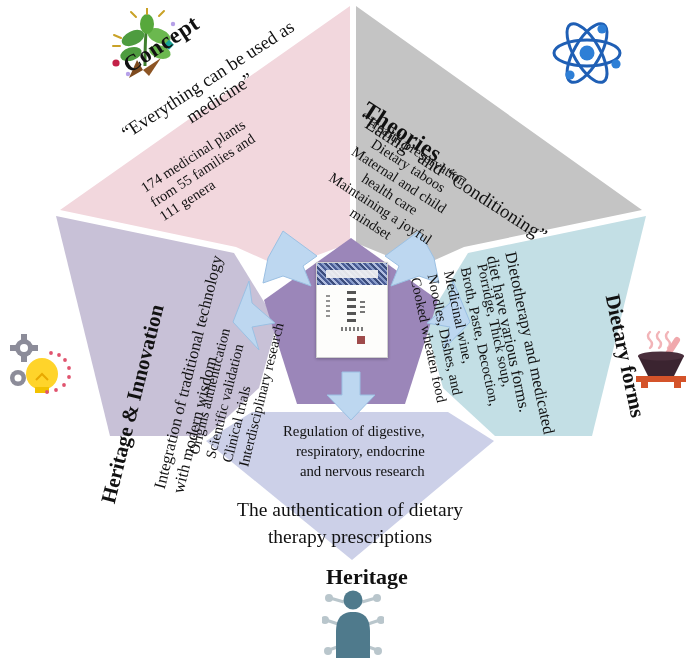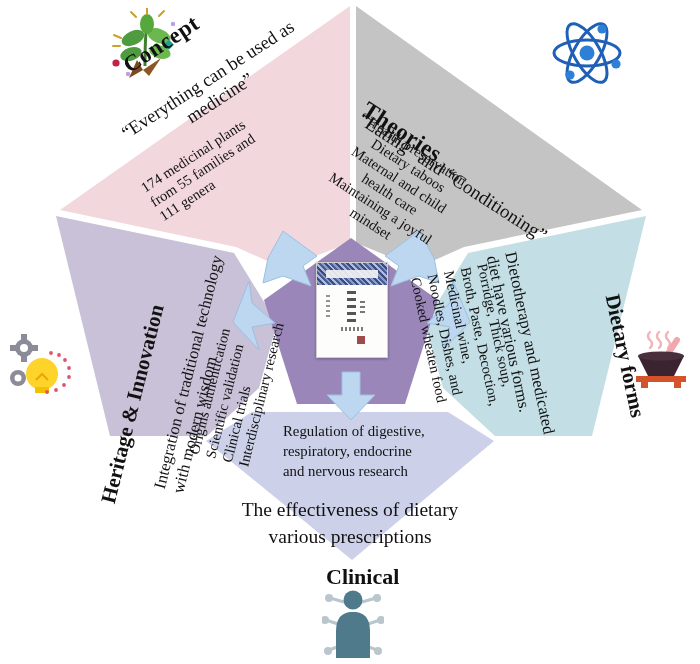--- a/index.html
+++ b/index.html
@@ -22,21 +22,21 @@
   #theories-quote{left:366px;top:108px;transform:rotate(33deg);font-size:19px;}
   #theories-list{left:372px;top:112px;transform:rotate(33deg);font-size:14.5px;text-align:center;}
 
   
   #dietary-title{left:624px;top:292px;transform:rotate(78deg);font-size:21px;font-weight:bold;}
   #dietary-head{left:520px;top:250px;transform:rotate(78deg);font-size:16.5px;}
   #dietary-list{left:490px;top:262px;transform:rotate(78deg);font-size:14.5px;}
 
   
   #efficacy-title{left:326px;top:564px;font-size:22px;font-weight:bold;}
-  #efficacy-list{left:283px;top:422px;font-size:14.8px;line-height:1.35;}
+  #efficacy-list{left:283px;top:422px;font-size:14.8px;line-height:1.35;text-align:right;}
   #efficacy-head{left:232px;top:497px;font-size:19.5px;line-height:1.38;text-align:center;width:236px;white-space:normal;}
 
   
   #heritage-title{left:96px;top:500px;transform:rotate(-76deg);font-size:21px;font-weight:bold;}
   #heritage-head{left:150px;top:486px;transform:rotate(-76deg);font-size:16.5px;}
   #heritage-list{left:186px;top:452px;transform:rotate(-76deg);font-size:14.5px;}
 
   .two-line{display:block;}
   .ctr{display:block;text-align:center;}
 
@@ -218,24 +218,24 @@
     </g>
     <circle cx="31" cy="12" r="9.5" fill="#4f7a8c"></circle>
     <path d="M31 24 C18 24 14 32 14 44 L14 70 L48 70 L48 44 C48 32 44 24 31 24 Z" fill="#4f7a8c"></path>
   </svg>
   <div class="blk" id="efficacy-list">
     <span class="two-line">Regulation of digestive,</span>
     <span class="two-line">respiratory, endocrine</span>
     <span class="two-line">and nervous research</span>
   </div>
   <div class="blk" id="efficacy-head">
-    <span class="ctr">The effectiveness of dietary</span>
-    <span class="ctr">various prescriptions</span>
-  </div>
-  <div class="blk hdr" id="efficacy-title">Clinical</div>
+    <span class="ctr">The authentication of dietary</span>
+    <span class="ctr">therapy prescriptions</span>
+  </div>
+  <div class="blk hdr" id="efficacy-title">Heritage</div>
 
   <svg class="icon" id="bulb-icon" viewBox="0 0 72 66">
     <path d="M22 18 m-9 0 a9 9 0 1 0 18 0 a9 9 0 1 0 -18 0" fill="#8c8c99"></path>
     <g fill="#8c8c99">
       <rect x="19" y="4" width="6" height="7"></rect>
         <rect x="19" y="25" width="6" height="7"></rect>
       <rect x="8" y="15" width="7" height="6"></rect>
         <rect x="29" y="15" width="7" height="6"></rect>
     </g>
     <circle cx="22" cy="18" r="4" fill="#ffffff"></circle>

